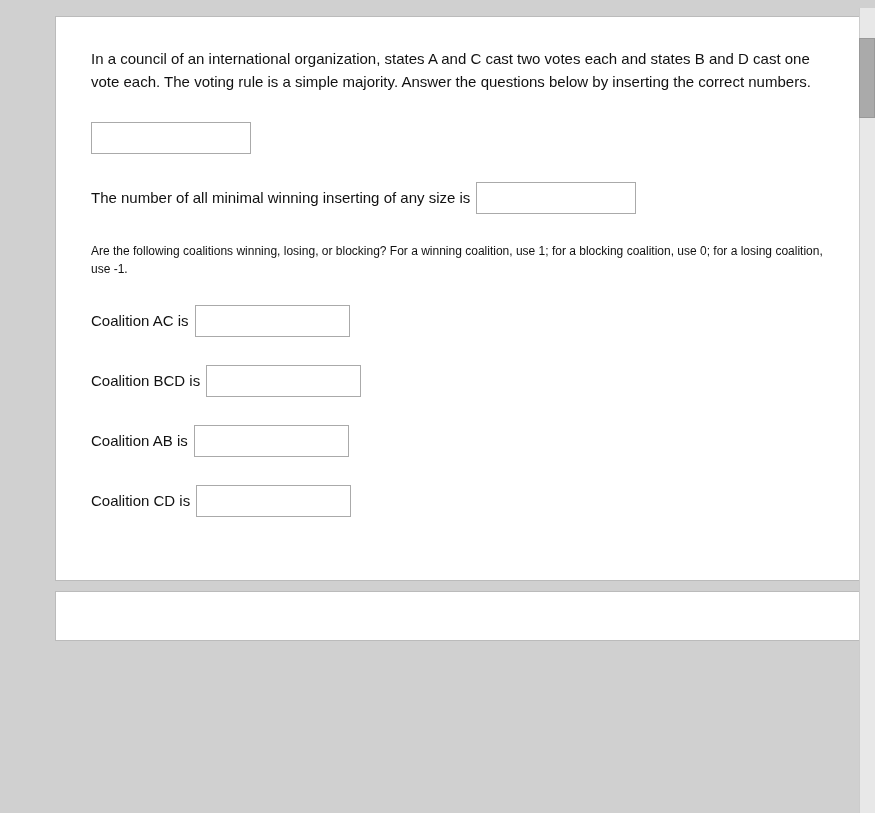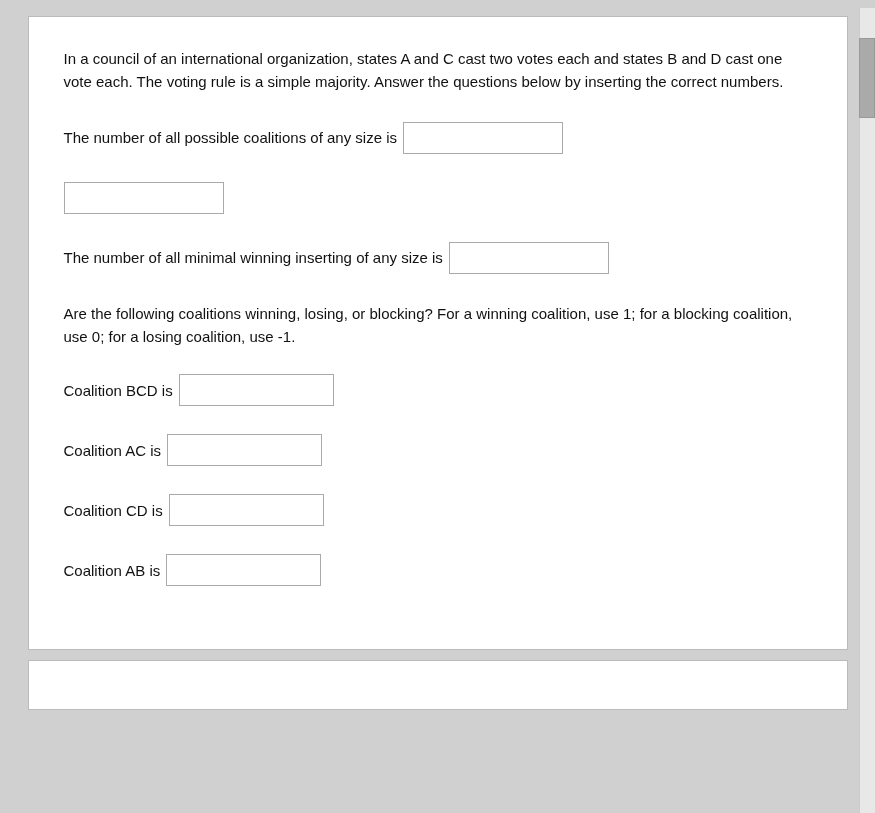--- a/index.html
+++ b/index.html
@@ -59,21 +59,21 @@
       outline: none;
       font-size: 15px;
       padding: 0 5px;
     }
 
     .coalition-input {
       width: 155px;
     }
 
     .divider-text {
-      font-size: 15px;
+      font-size: 12px;
       line-height: 1.55;
       color: #111;
       margin-bottom: 26px;
     }
 
     .bottom-card {
       background: #fff;
       border: 1px solid #bbb;
       width: 820px;
       height: 50px;
@@ -99,64 +99,60 @@
       border: 1px solid #999;
     }
 
     .page-wrapper {
       position: relative;
       width: 875px;
       height: 813px;
       overflow: hidden;
       display: flex;
       flex-direction: column;
-      align-items: center;
+      align-items: flex-end;
       padding-top: 8px;
     }
   </style>
 </head>
 <body>
 
 <div class="page-wrapper">
   <div class="main-card">
     <p class="intro-text">In a council of an international organization, states A and C cast two votes each and states B and D cast one vote each. The voting rule is a simple majority.  Answer the questions below by inserting the correct numbers.</p>
 
-    <div class="question-row">
-      <span class="question-label">The number of all possible coalitions of any size is</span>
-      <input type="text" class="answer-input" value="" style="">
-    </div>
 
     <div class="question-row">
       <input type="text" class="answer-input" value="" style="">
     </div>
 
     <div class="question-row">
       <span class="question-label">The number of all minimal winning inserting of any size is</span>
       <input type="text" class="answer-input" value="" style="">
     </div>
 
     <p class="divider-text">Are the following coalitions winning, losing, or blocking? For a winning coalition, use 1; for a blocking coalition, use 0; for a losing coalition, use -1.</p>
 
     <div class="question-row">
+      <span class="question-label">Coalition AC is</span>
+      <input type="text" class="answer-input coalition-input" value="" style="">
+    </div>
+
+    <div class="question-row">
       <span class="question-label">Coalition BCD is</span>
       <input type="text" class="answer-input coalition-input" value="" style="">
     </div>
 
     <div class="question-row">
-      <span class="question-label">Coalition AC is</span>
+      <span class="question-label">Coalition AB is</span>
       <input type="text" class="answer-input coalition-input" value="" style="">
     </div>
 
     <div class="question-row">
       <span class="question-label">Coalition CD is</span>
-      <input type="text" class="answer-input coalition-input" value="" style="">
-    </div>
-
-    <div class="question-row">
-      <span class="question-label">Coalition AB is</span>
       <input type="text" class="answer-input coalition-input" value="" style="">
     </div>
   </div>
 
   <div class="bottom-card"></div>
 
   <div class="scrollbar-track">
     <div class="scrollbar-thumb"></div>
   </div>
 </div>

